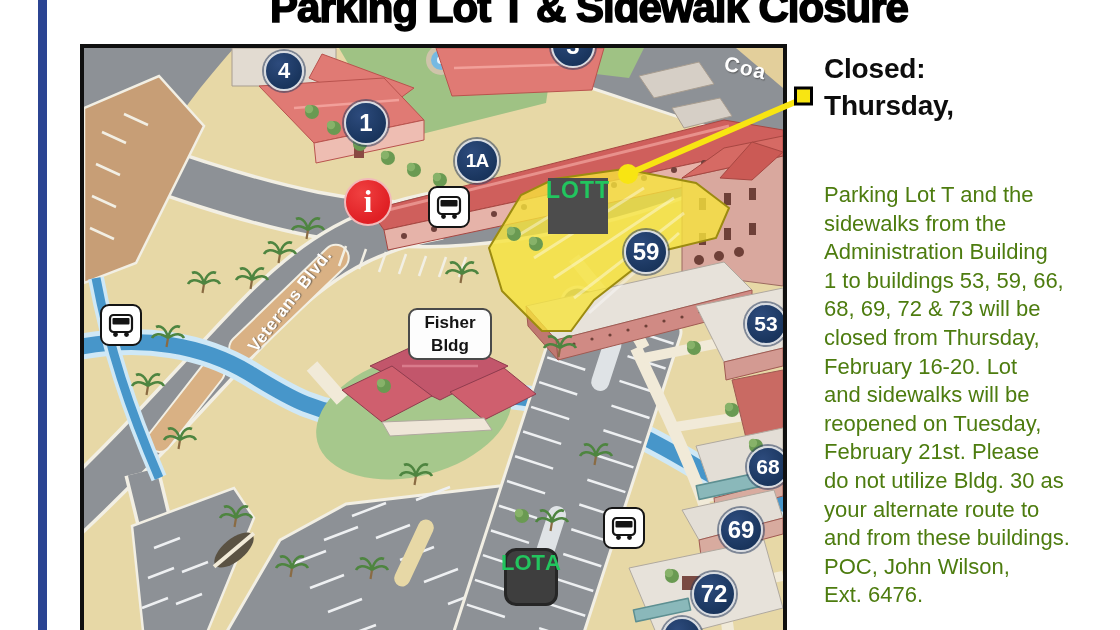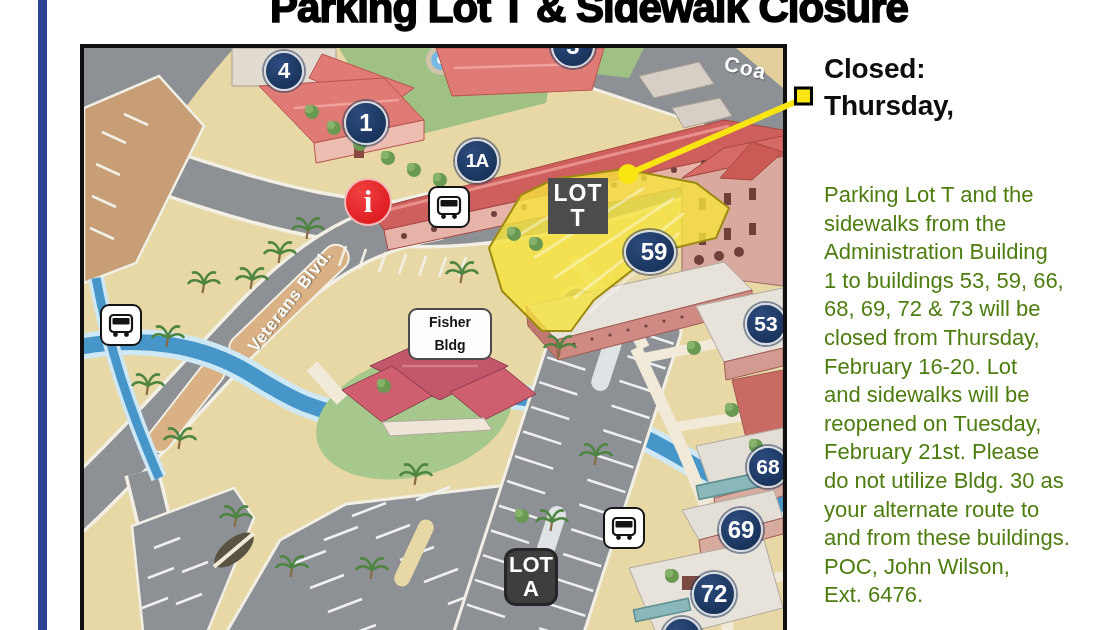--- a/index.html
+++ b/index.html
@@ -30,30 +30,30 @@
   .m1a{font-size:19px;letter-spacing:-1px;}
 
   .info-badge{position:absolute;width:44px;height:44px;border-radius:50%;
     background:radial-gradient(circle at 36% 30%,#f04141,#e01f24 70%);
     border:2px solid #f2b9b9;color:#fff;font-weight:900;font-size:31px;
     display:flex;align-items:center;justify-content:center;font-family:"Liberation Serif",serif;}
 
   .bus-tile{position:absolute;width:42px;height:42px;background:#fff;border:2px solid #141414;
     border-radius:9px;box-sizing:border-box;display:flex;align-items:center;justify-content:center;}
 
-  .lot-chip{position:absolute;background:#4c4c4c;color:#ffffff;text-align:center;
-    font-weight:bold;display:flex;flex-direction:column;justify-content:center;}
+  .lot-chip{position:absolute;background:#4c4c4c;color:#22c55e;text-align:center;
+    font-weight:bold;display:flex;justify-content:center;}
   .lot-t{left:464px;top:130px;width:60px;height:56px;font-size:23px;line-height:25px;letter-spacing:1px;}
   .lot-a{left:420px;top:500px;width:54px;height:58px;font-size:22px;line-height:24px;
     background:#3e3e3e;border:3px solid #262626;border-radius:12px;box-sizing:border-box;}
 
   .fisher-chip{position:absolute;left:324px;top:260px;width:84px;height:52px;background:#fdfdfd;
     border:2.5px solid #4a4a4a;border-radius:9px;box-sizing:border-box;
     display:flex;flex-direction:column;justify-content:center;text-align:center;
-    font-weight:900;font-size:14px;line-height:23px;color:#141414;}
+    font-weight:900;font-size:17px;line-height:23px;color:#141414;}
 
   .street-label{position:absolute;color:#fff;font-weight:bold;white-space:nowrap;
     text-shadow:1px 1px 1px rgba(60,60,60,.55);}
   .veterans{left:168px;top:292px;font-size:17px;letter-spacing:.5px;
     transform:rotate(-52deg);transform-origin:left center;}
   .coast{left:640px;top:8px;font-size:21px;letter-spacing:1px;transform:rotate(13deg);}
 
   
   .notice-heading{position:absolute;left:788px;top:50px;width:330px;
     font-size:28px;line-height:37px;font-weight:bold;color:#0d0d0d;letter-spacing:-.2px;}
@@ -293,21 +293,21 @@
         </div>
       <div class="marker m40" style="left:260px;top:53px;">
           <span>1</span>
         </div>
       <div class="marker m40" style="left:467px;top:-24px;">
           <span>3</span>
         </div>
       <div class="marker m40 m1a" style="left:371px;top:91px;">
           <span>1A</span>
         </div>
-      <div class="marker m40" style="left:540px;top:182px;padding-left:8px;">
+      <div class="marker m40" style="left:540px;top:182px;">
           <span>59</span>
         </div>
       <div class="marker m38" style="left:661px;top:255px;">
           <span>53</span>
         </div>
       <div class="marker m38" style="left:663px;top:398px;">
           <span>68</span>
         </div>
       <div class="marker m40" style="left:635px;top:460px;">
           <span>69</span>

